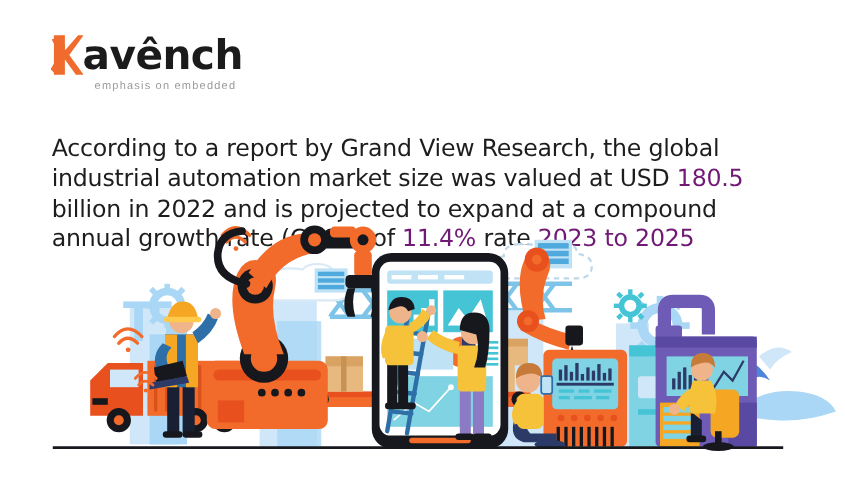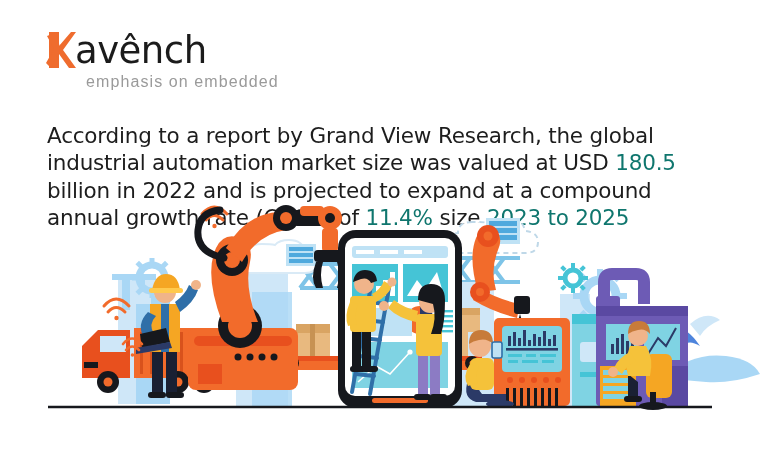--- a/index.html
+++ b/index.html
@@ -10,31 +10,31 @@
     overflow:hidden;
     position:relative;
   }
   .canvas{position:relative;width:768px;height:452px;background:#fff;overflow:hidden;}
 
   
   .logo{position:absolute;left:46px;top:30px;width:220px;height:56px;}
   .logo-row{display:flex;align-items:flex-end;height:40px;}
   .logo-k{width:30px;height:40px;position:relative;flex:0 0 auto;}
   .logo-k svg{display:block;}
-  .logo-word{font-size:37px;line-height:38px;color:#1b1b1b;letter-spacing:-0.5px;font-weight:400;margin-left:-1px;font-family:"DejaVu Sans",sans-serif;}
-  .logo-tag{font-size:16px;color:#9a9a9a;letter-spacing:1.1px;margin-top:3px;margin-left:40px;white-space:nowrap;}
+  .logo-word{font-size:37px;line-height:38px;color:#1b1b1b;letter-spacing:-0.5px;font-weight:700;margin-left:-1px;font-family:"DejaVu Sans",sans-serif;}
+  .logo-tag{font-size:10px;color:#9a9a9a;letter-spacing:1.1px;margin-top:3px;margin-left:40px;white-space:nowrap;}
 
   
   .headline{
     position:absolute;left:47px;top:100px;width:660px;
     font-size:21.5px;line-height:27.5px;color:#1d1d1d;
     font-weight:400;letter-spacing:-0.2px;
     font-family:"DejaVu Sans",sans-serif;
   }
-  .hl{color:#0f766e;margin-top:16px;}
+  .hl{color:#701a75;margin-top:16px;}
 
   
   .illo{position:absolute;left:0;top:196px;width:768px;height:230px;}
   .illo svg{display:block;}
 </style>
 </head>
 <body>
 
 <div class="canvas">
 
@@ -45,21 +45,21 @@
           <path d="M3 2 L13 2 L13 16 L25 2 L30 2 L17 20 L30 38 L23 38 L13 24 L13 38 L3 38 Z" fill="#EF6C2E"></path>
           <path d="M1 6 L11 2 L14 19 L5 38 L0 33 L8 19 Z" fill="#EF6C2E"></path>
         </svg>
       </span>
       <span class="logo-word">avênch</span>
     </div>
     <div class="logo-tag">emphasis  on  embedded</div>
   </div>
 
   <p class="headline">
-    <span>According to a report by Grand View Research, the global industrial automation market size was valued at USD </span><span class="hl">180.5</span><span> billion in 2022 and is projected to expand at a compound annual growth rate (CAGR) of </span><span class="hl">11.4%</span><span> size </span><span class="hl">2023 to 2025</span>
+    <span>According to a report by Grand View Research, the global industrial automation market size was valued at USD </span><span class="hl">180.5</span><span> billion in 2022 and is projected to expand at a compound annual growth rate (CAGR) of </span><span class="hl">11.4%</span><span> rate </span><span class="hl">2023 to 2025</span>
   </p>
 
   <div class="illo">
     <svg width="768" height="230" viewBox="0 0 768 230" xmlns="http://www.w3.org/2000/svg">
 
       <g opacity="1">
 
         <rect x="118" y="84" width="46" height="124" fill="#CFE7F8"></rect>
         <rect x="136" y="100" width="34" height="108" fill="#A9D7F5"></rect>
 

